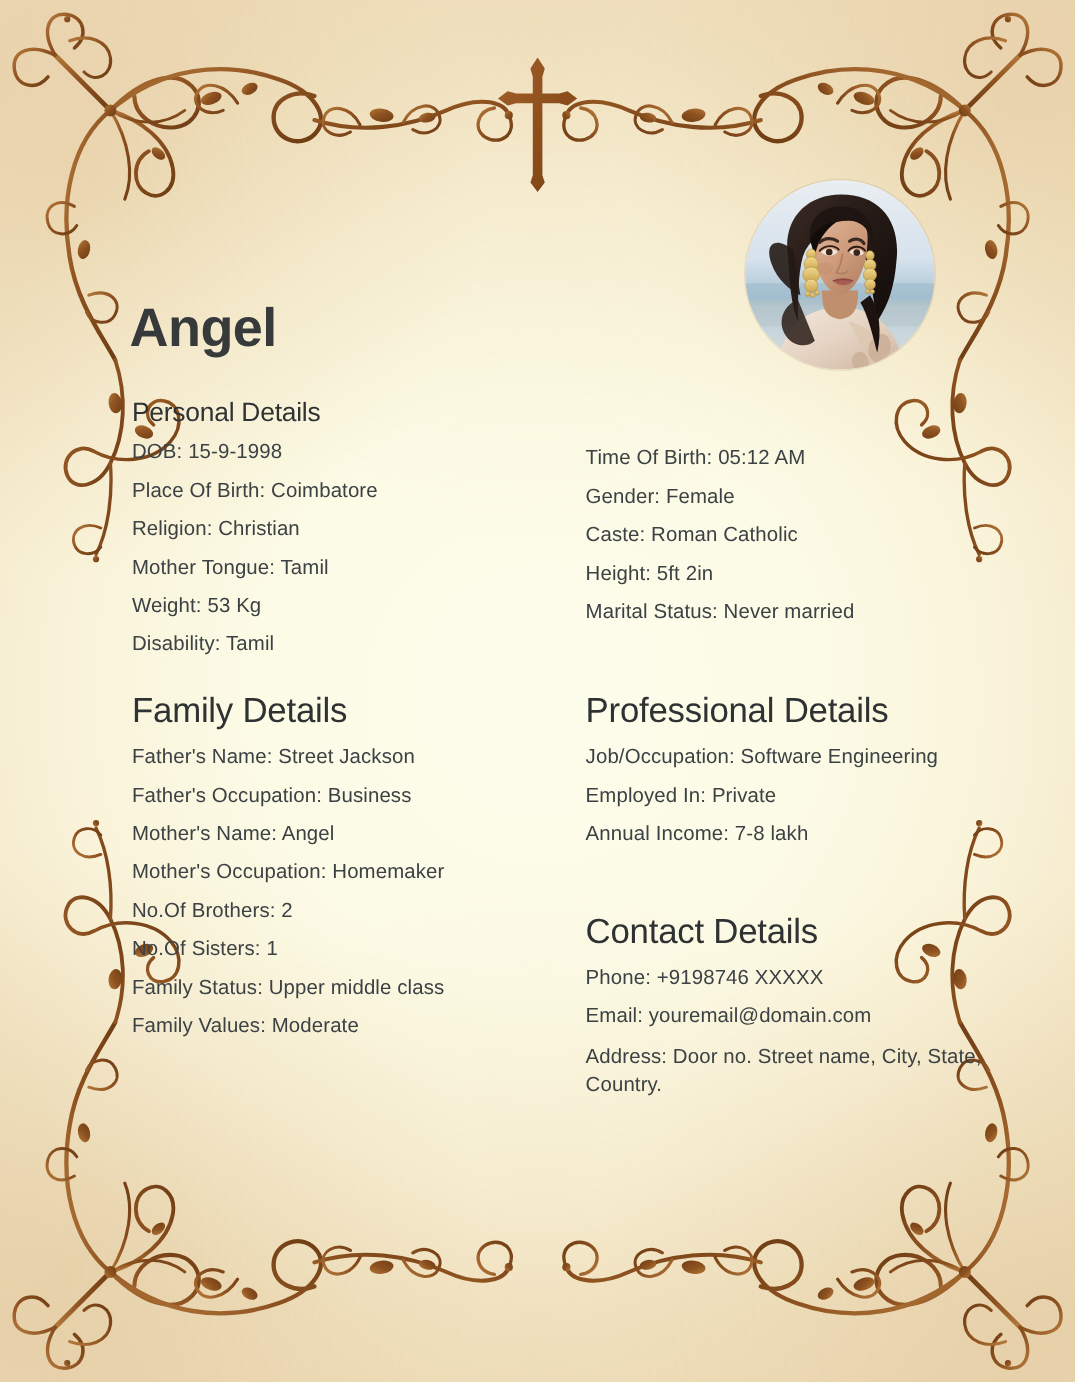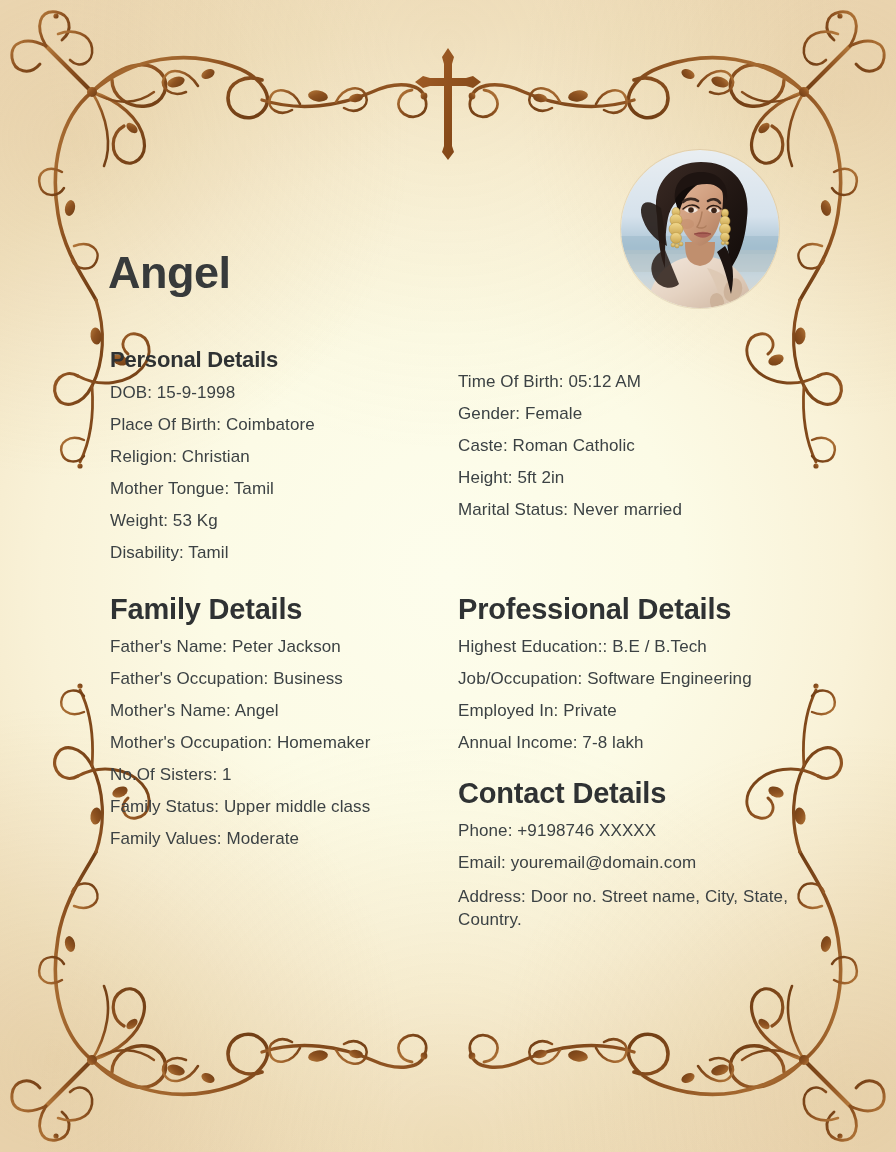--- a/index.html
+++ b/index.html
@@ -31,25 +31,25 @@
   
   #content{position:absolute;left:0;top:0;width:712px;height:1152px;}
 
   #name-title{
     position:absolute;left:108px;top:250px;
     font-size:45px;font-weight:bold;color:#373A3B;letter-spacing:-0.5px;
     line-height:1;
   }
 
   .col-left{position:absolute;left:110px;width:350px;}
-  .col-right{position:absolute;left:458px;width:340px;}
+  .col-right{position:absolute;left:488px;width:340px;}
 
   .section-title{
-    font-size:22px;font-weight:bold;color:#2F3233;
-    margin:16px 0 12px 0;line-height:1.1;letter-spacing:-0.2px;
+    font-size:22px;font-weight:normal;color:#2F3233;
+    margin:0 0 12px 0;line-height:1.1;letter-spacing:-0.2px;
   }
   .section-title.big{font-size:29px;}
   .detail-line{
     font-size:17px;color:#3C4244;line-height:1;
     margin:0 0 15px 0;letter-spacing:.1px;
   }
   .detail-line.wrap{line-height:1.33;margin-bottom:8px;margin-top:12px;}
 
   #photo{
     position:absolute;left:621px;top:150px;width:158px;height:158px;
@@ -301,32 +301,32 @@
     <div class="col-right" style="top:373px;">
       <div class="detail-line">Time Of Birth: 05:12 AM</div>
       <div class="detail-line">Gender: Female</div>
       <div class="detail-line">Caste: Roman Catholic</div>
       <div class="detail-line">Height: 5ft 2in</div>
       <div class="detail-line">Marital Status: Never married</div>
     </div>
 
     <div class="col-left" style="top:578px;">
       <div class="section-title big">Family Details</div>
-      <div class="detail-line">Father's Name: Peter Jackson</div>
+      <div class="detail-line">Father's Name: Street Jackson</div>
       <div class="detail-line">Father's Occupation: Business</div>
       <div class="detail-line">Mother's Name: Angel</div>
       <div class="detail-line">Mother's Occupation: Homemaker</div>
+      <div class="detail-line">No.Of Brothers: 2</div>
       <div class="detail-line">No.Of Sisters: 1</div>
       <div class="detail-line">Family Status: Upper middle class</div>
       <div class="detail-line">Family Values: Moderate</div>
     </div>
 
     <div class="col-right" style="top:578px;">
       <div class="section-title big">Professional Details</div>
-      <div class="detail-line">Highest Education:: B.E / B.Tech</div>
       <div class="detail-line">Job/Occupation: Software Engineering</div>
       <div class="detail-line">Employed In: Private</div>
       <div class="detail-line">Annual Income: 7-8 lakh</div>
     </div>
 
     <div class="col-right" style="top:762px;">
       <div class="section-title big">Contact Details</div>
       <div class="detail-line">Phone: +9198746 XXXXX</div>
       <div class="detail-line">Email: youremail@domain.com</div>
       <div class="detail-line wrap">Address: Door no. Street name, City, State, Country.</div>

